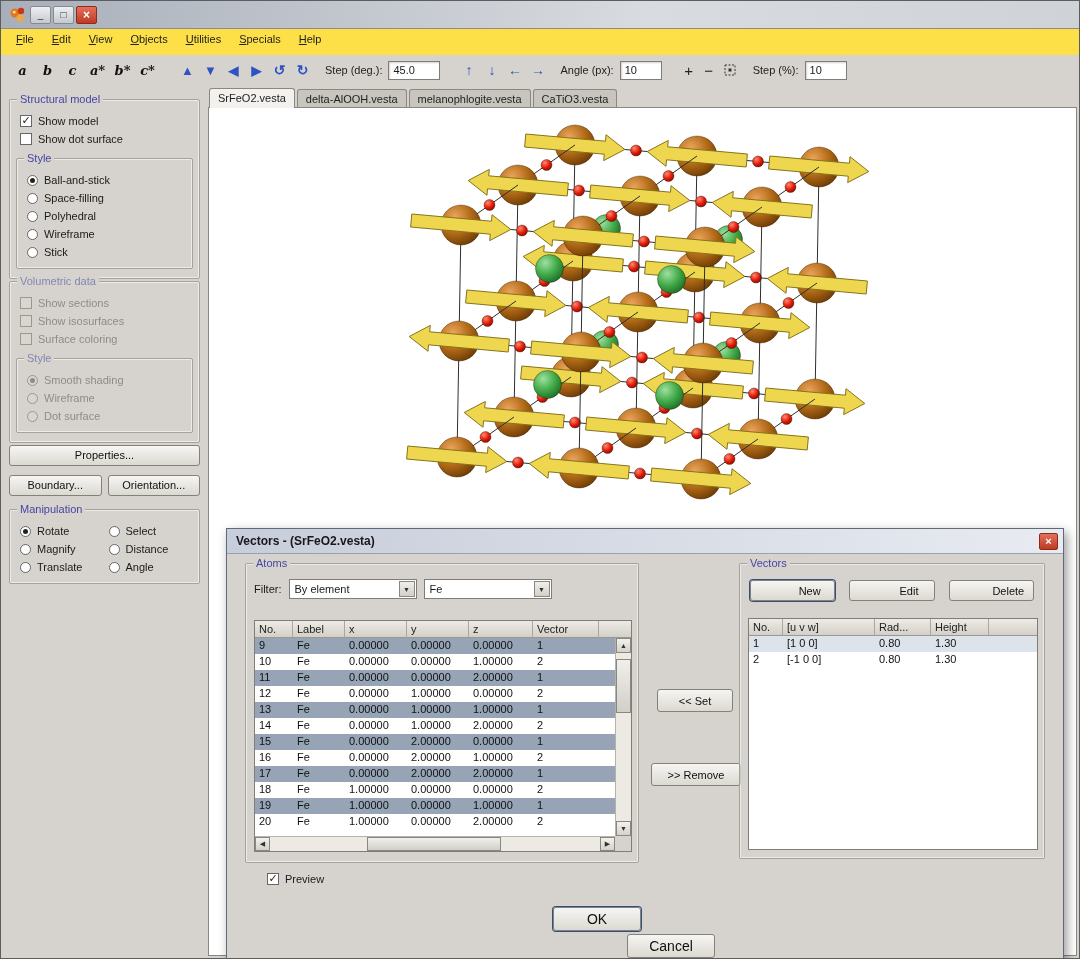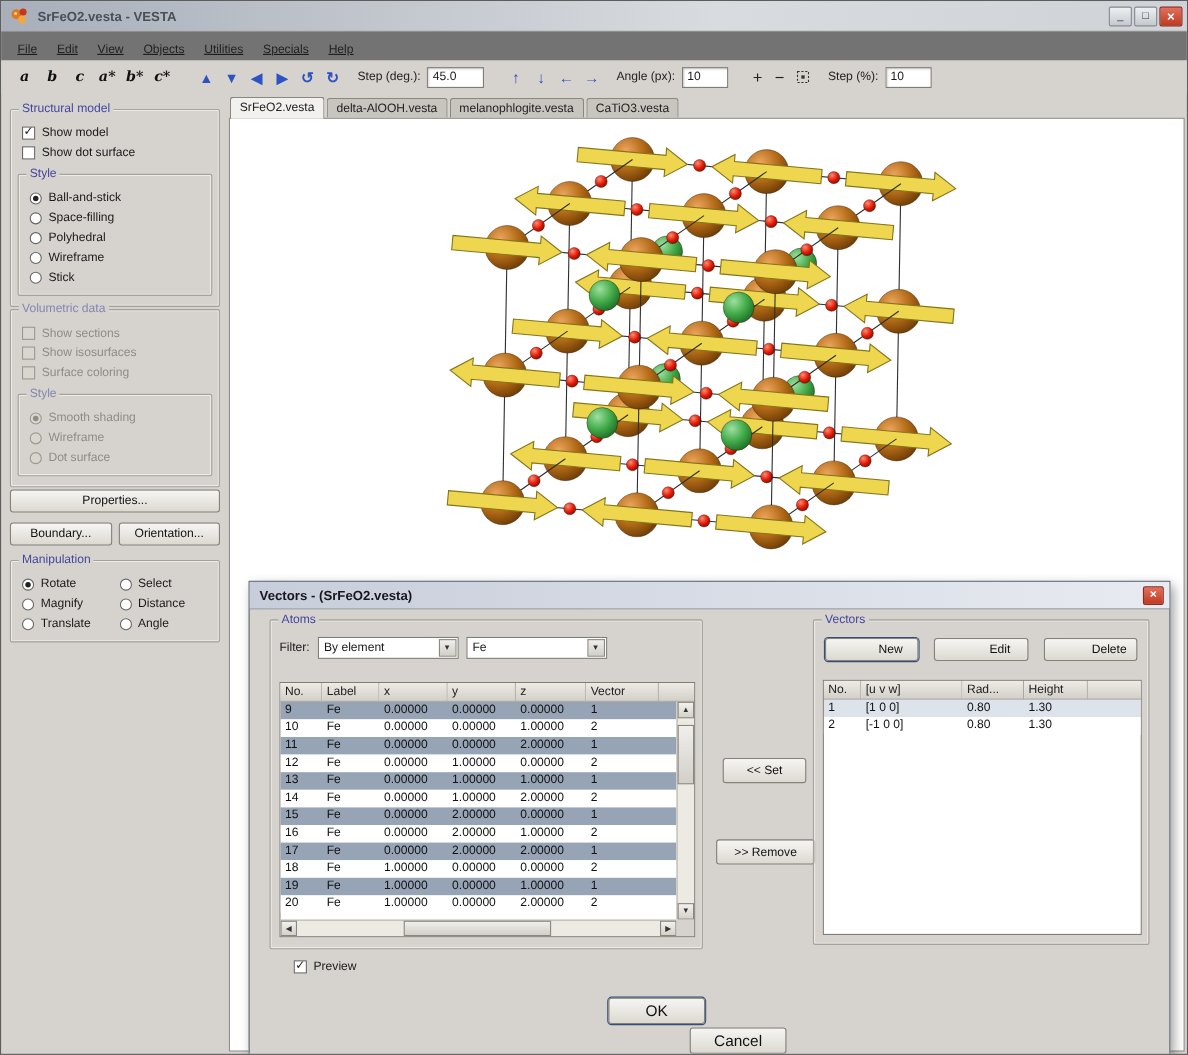--- a/index.html
+++ b/index.html
@@ -15,21 +15,21 @@
               border-bottom:1px solid #8b8b8b; display:flex; align-items:center; padding:0 4px; }
   .app-icon { width:20px; height:20px; margin-left:3px; }
   .title-text { flex:1; margin-left:6px; font-weight:bold; font-size:12px; color:#4a4f58; }
   .wbtn { width:21px; height:18px; margin-left:2px; border:1px solid #868b92; border-radius:2px;
           background:linear-gradient(#eef0f2,#c5c9cf); display:flex; align-items:center;
           justify-content:center; font-size:10px; color:#333; }
   .wbtn.close { background:linear-gradient(#e2715c,#c03a23); border-color:#8d2a18; color:#fff; font-size:12px; font-weight:bold; }
 
   
   .menubar { position:absolute; top:28px; left:0; right:0; height:26px; display:flex;
-             align-items:flex-end; padding-left:6px; background:#737373;text-decoration:underline; }
+             align-items:flex-start; padding-left:6px; background:#fde047; }
   .menu-item { padding:4px 9px; color:#222; }
   .menu-item::first-letter { text-decoration:underline; }
 
   
   .toolbar { position:absolute; top:54px; left:0; right:0; height:30px; display:flex;
              align-items:center; padding-left:10px; gap:2px; background:#d6d3ce; }
   .axis-btn { width:23px; height:22px; background:transparent; border:none;
               font-family:"DejaVu Serif", serif; font-style:italic; font-weight:bold; font-size:13px; color:#111; }
   .tb-gap { width:14px; }
   .tb-icon { width:21px; height:22px; display:flex; align-items:center; justify-content:center;
@@ -150,21 +150,20 @@
 
 <div class="window">
 
   <div class="titlebar">
     <svg class="app-icon" viewBox="0 0 20 20">
       <circle cx="7" cy="8" r="4.5" fill="#e07820"></circle>
       <circle cx="13" cy="6" r="3.2" fill="#c83818"></circle>
       <circle cx="12" cy="13" r="3.6" fill="#f0a840"></circle>
       <circle cx="6.2" cy="7.2" r="1.4" fill="#ffd9a0"></circle>
     </svg>
-    <span class="title-text">SrFeO2.vesta - VESTA</span>
     <span class="wbtn">
         <span>_</span>
       </span>
     <span class="wbtn">
         <span>□</span>
       </span>
     <span class="wbtn close">
         <span>×</span>
       </span>
   </div>

